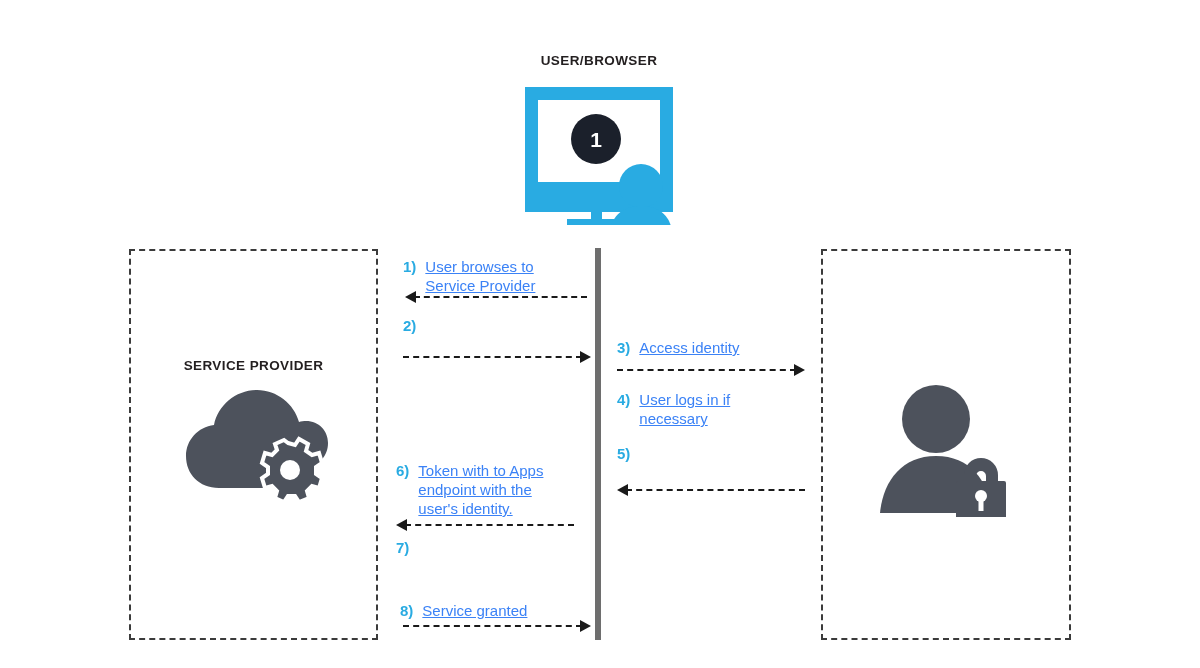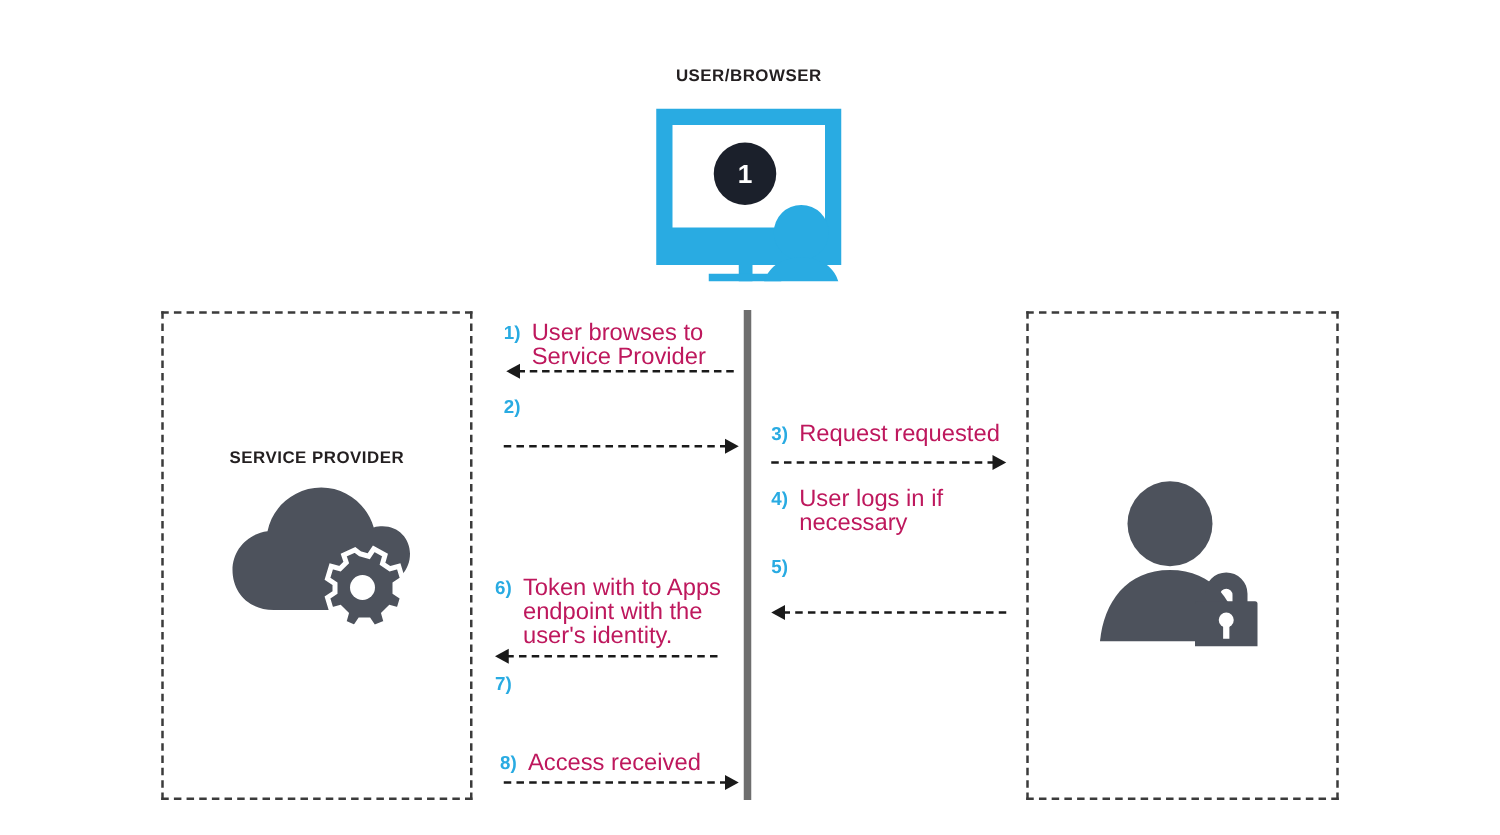--- a/index.html
+++ b/index.html
@@ -68,24 +68,25 @@
   }
   .step-num {
     color: #29abe2;
     font-weight: bold;
     font-size: 15px;
     line-height: 19px;
     flex: 0 0 auto;
     margin-right: 9px;
   }
   .step-text {
-    color: #be185d;
-    font-size: 19px;
+    color: #3b82f6;
+    font-size: 15px;
     line-height: 19px;
     white-space: pre-line;
+    text-decoration: underline;
   }
 
   #step1 { left: 403px; top: 227px; }
   #step2 { left: 403px; top: 286px; }
   #step3 { left: 617px; top: 308px; }
   #step4 { left: 617px; top: 360px; }
   #step5 { left: 617px; top: 414px; }
   #step6 { left: 396px; top: 431px; }
   #step7 { left: 396px; top: 508px; }
   #step8 { left: 400px; top: 571px; }
@@ -200,21 +201,21 @@
   <div id="step2" class="step">
     <span class="step-num">2)</span>
   </div>
   <div id="arrow2" class="arrow right">
     <div class="line"></div>
       <div class="head"></div>
   </div>
 
   <div id="step3" class="step">
     <span class="step-num">3)</span>
-    <span class="step-text">Request requested</span>
+    <span class="step-text">Access identity</span>
   </div>
   <div id="arrow3" class="arrow right">
     <div class="line"></div>
       <div class="head"></div>
   </div>
 
   <div id="step4" class="step">
     <span class="step-num">4)</span>
     <span class="step-text">User logs in if
 necessary</span>
@@ -238,20 +239,20 @@
     <div class="line"></div>
       <div class="head"></div>
   </div>
 
   <div id="step7" class="step">
     <span class="step-num">7)</span>
   </div>
 
   <div id="step8" class="step">
     <span class="step-num">8)</span>
-    <span class="step-text">Access received</span>
+    <span class="step-text">Service granted</span>
   </div>
   <div id="arrow8" class="arrow right">
     <div class="line"></div>
       <div class="head"></div>
   </div>
 
 </div>
 
 </body></html>

